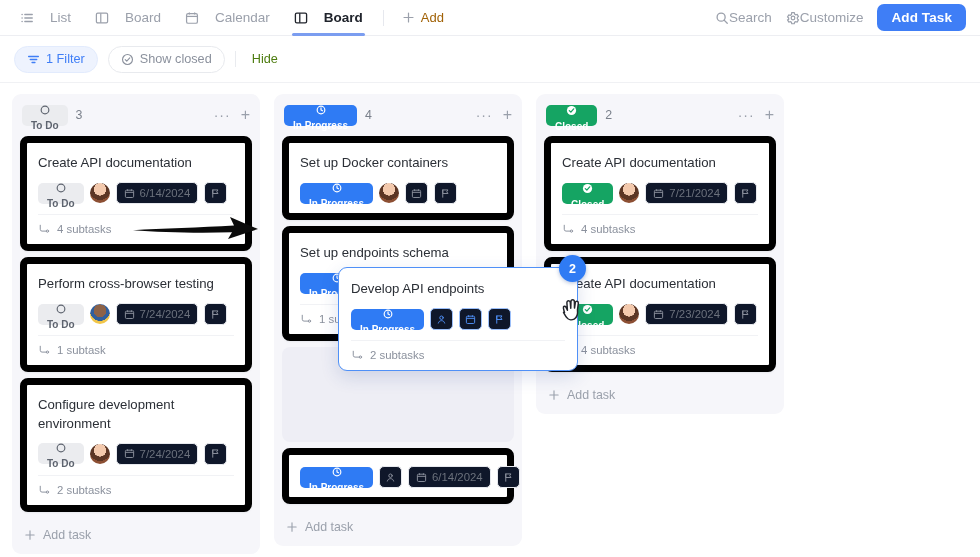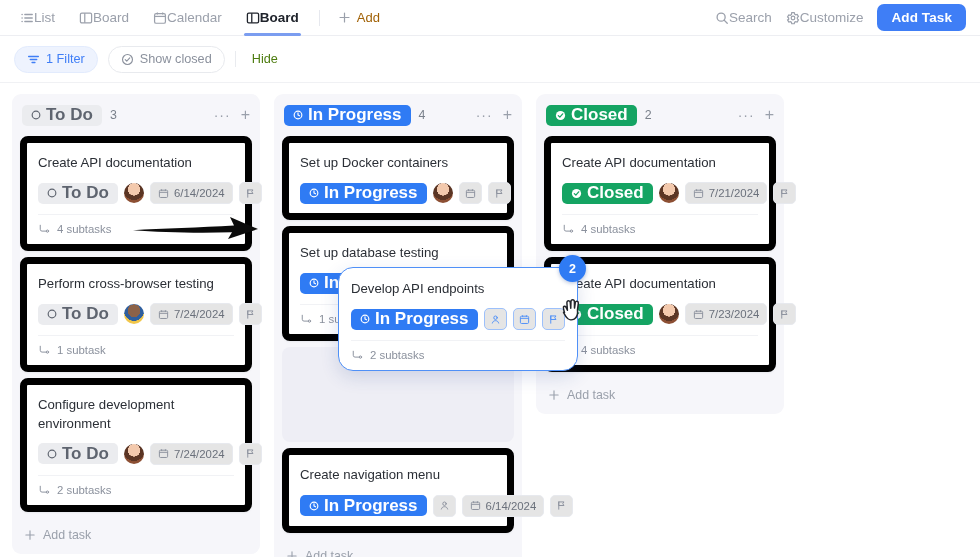--- a/index.html
+++ b/index.html
@@ -14,21 +14,21 @@
 
   
   .topbar {
     height:36px; display:flex; align-items:center;
     padding:0 14px 0 10px; background:#fff;
     border-bottom:1px solid #edeef2;
     position:relative;
   }
   .view-tabs { display:flex; align-items:center; gap:4px; height:100%; }
   .vtab {
-    display:flex; align-items:center; gap:0;
+    display:flex; align-items:center; gap:16px;
     padding:0 10px; height:36px;
     font-size:13.5px; color:#9ba0ab; cursor:pointer;
     position:relative; white-space:nowrap;
   }
   .vtab.active { color:#20242c; font-weight:bold; }
   .vtab.active:after {
     content:""; position:absolute; left:8px; right:8px; bottom:0;
     height:2.5px; background:#7b9df0; border-radius:2px;
   }
   .vsep { width:1px; height:16px; background:#e6e8ee; margin:0 6px; }
@@ -70,62 +70,62 @@
     padding:8px 8px 0 8px;
     align-self:flex-start;
   }
   .col-head {
     display:flex; align-items:center; gap:8px;
     height:26px; margin-bottom:8px; padding:0 2px;
   }
   .status-pill {
     display:inline-flex; align-items:center; gap:5px;
     height:21px; padding:0 9px; border-radius:5px;
-    font-size:17px; font-weight:bold; white-space:nowrap;
+    font-size:10px; font-weight:bold; white-space:nowrap;flex-direction:column;
   }
   .sp-todo { background:#ebecef; color:#5e646f; }
   .sp-prog { background:#2f7bf4; color:#fff; }
   .sp-closed { background:#15a463; color:#fff; }
   .col-count { font-size:12.4px; color:#7a808b; }
   .col-actions { margin-left:auto; display:flex; align-items:center; gap:10px; color:#9aa0ab;}
   .dots { font-size:14px; letter-spacing:1px; line-height:1; cursor:pointer; }
   .plus { font-size:16px; line-height:1; cursor:pointer; }
 
   .card {
     background:#fff; border-radius:8px; padding:11px 11px 9px 11px;
     margin-bottom:6px; box-shadow:0 1px 2px rgba(25,30,45,.06);
     border:7px solid #000000;
   }
   .card-title { font-size:13.2px; color:#2b2f36; line-height:1.38; margin-bottom:10px; }
   .meta-row { display:flex; align-items:center; gap:6px; flex-wrap:nowrap; }
   .meta-box {
     display:inline-flex; align-items:center; gap:5px;
     height:22px; padding:0 7px; border-radius:5px;
-    border:1px solid #e7e9ee; background:#e5e5e5;
+    border:1px solid #e7e9ee; background:#0f172a;
     font-size:11.4px; color:#6b717c; white-space:nowrap;
   }
   .meta-box.icononly { padding:0 5px; }
   .avatar { width:20px; height:20px; border-radius:50%; flex:0 0 20px; }
   .av1 { background:radial-gradient(circle at 50% 32%, #f3c9ad 0 36%, #5b3524 37% 62%, #8c4f33 63% 100%); }
   .av2 { background:radial-gradient(circle at 50% 34%, #8c6248 0 38%, #2f5f9e 39% 60%, #f1c64a 61% 100%); }
   .card-foot {
     margin-top:10px; padding-top:8px; border-top:1px solid #f1f2f5;
     display:flex; align-items:center; gap:7px;
     font-size:11.4px; color:#8b919d;
   }
   .add-task {
     display:flex; align-items:center; gap:7px;
     font-size:12.4px; color:#9aa0ab; padding:10px 4px 12px 4px; cursor:pointer;
   }
   .dropzone { height:95px; background:#eeeef5; border-radius:8px; margin-bottom:6px; }
 
   
   .drag-card {
     position:absolute; left:338px; top:267px; width:240px;
-    background:#fff; border:1.6px solid #4f90f7; border-radius:15px;
+    background:#fff; border:1.6px solid #4f90f7; border-radius:9px;
     padding:12px 12px 9px 12px;
     box-shadow:0 6px 18px rgba(40,70,140,.16);
     z-index:40;
   }
   .drag-card .meta-box { border-color:#9cc0fb; color:#4f90f7; }
   .drag-pill { background:#2f7bf4; color:#fff; }
 
   .drag-badge {
     position:absolute; left:559px; top:255px;
     width:27px; height:27px; border-radius:50%;
@@ -462,21 +462,21 @@
               <svg width="11" height="11" viewBox="0 0 16 16" fill="none" stroke="#8b919d" stroke-width="1.4" stroke-linejoin="round">
                 <line x1="4" y1="2" x2="4" y2="14"></line>
                   <path d="M4 2.8h7.6l-1.8 2.6 1.8 2.6H4z"></path>
               </svg>
             </span>
           </span>
         </div>
       </div>
 
       <div class="card">
-        <div class="card-title">Set up database testing</div>
+        <div class="card-title">Set up endpoints schema</div>
         <div class="meta-row">
           <span class="status-pill sp-prog">
             <span>
               <svg width="10" height="10" viewBox="0 0 12 12" fill="none" stroke="#fff" stroke-width="1.4" stroke-linecap="round">
                   <circle cx="6" cy="6" r="4.6"></circle>
                   <polyline points="6,3.4 6,6 7.8,7"></polyline>
                 </svg>
             </span>
             <span>In Progress</span>
           </span>
@@ -507,21 +507,20 @@
                 <circle cx="12.6" cy="10.8" r="1.5"></circle>
             </svg>
           </span>
           <span>1 subtask</span>
         </div>
       </div>
 
       <div class="dropzone"></div>
 
       <div class="card">
-        <div class="card-title">Create navigation menu</div>
         <div class="meta-row">
           <span class="status-pill sp-prog">
             <span>
               <svg width="10" height="10" viewBox="0 0 12 12" fill="none" stroke="#fff" stroke-width="1.4" stroke-linecap="round">
                   <circle cx="6" cy="6" r="4.6"></circle>
                   <polyline points="6,3.4 6,6 7.8,7"></polyline>
                 </svg>
             </span>
             <span>In Progress</span>
           </span>

